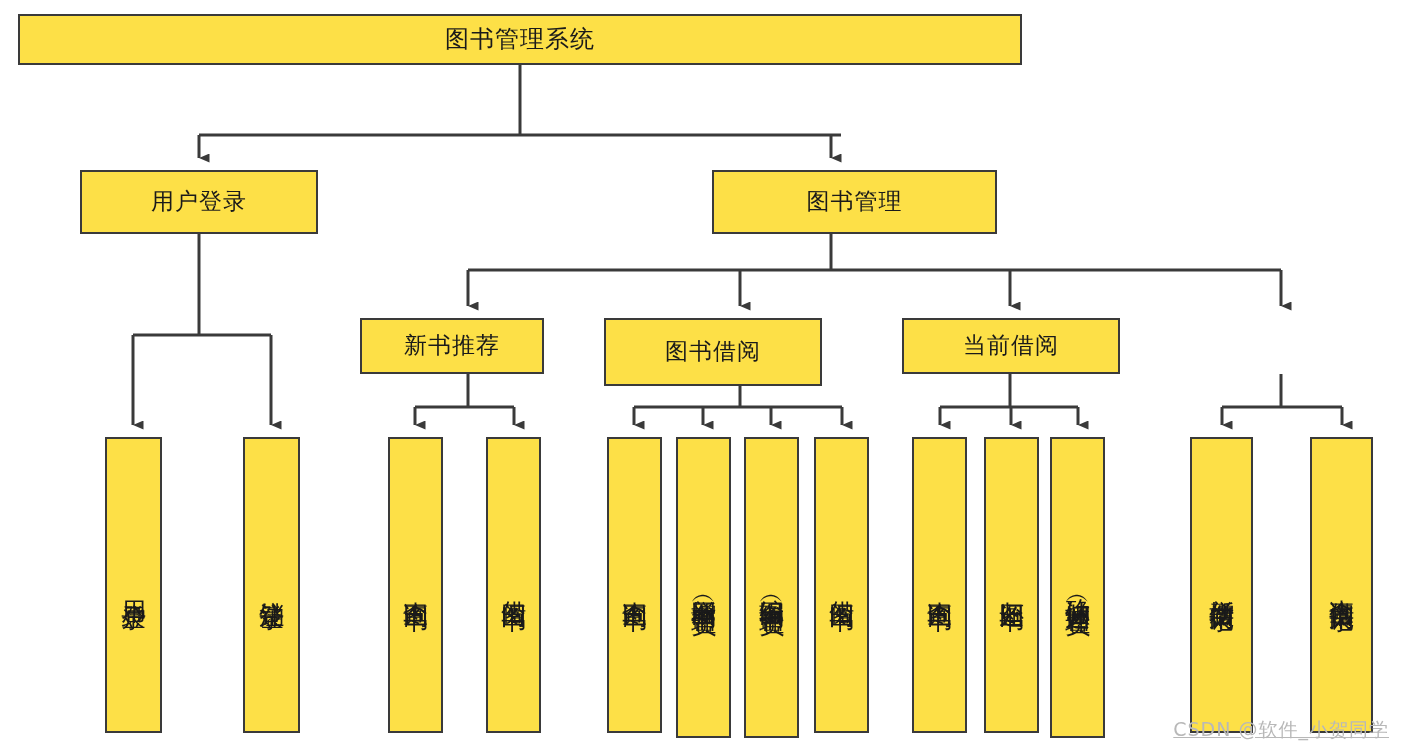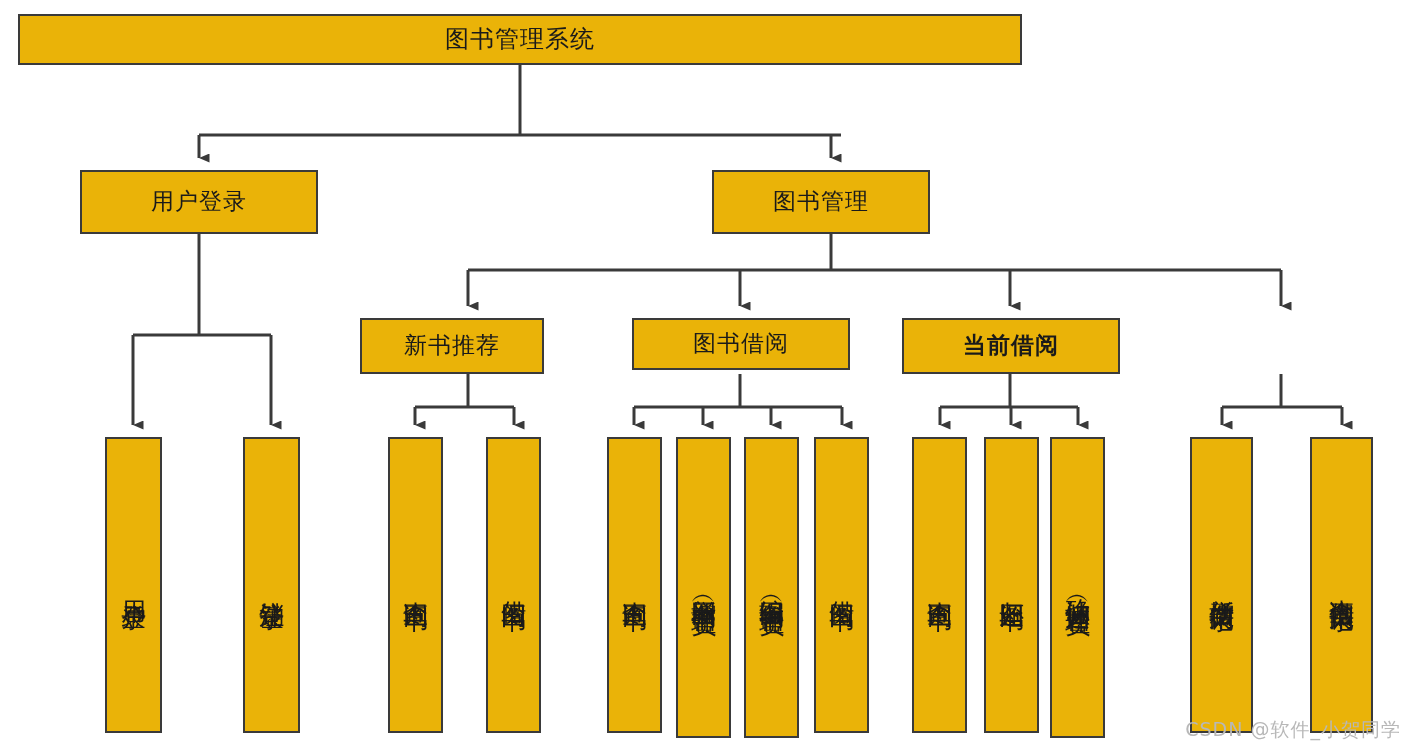--- a/index.html
+++ b/index.html
@@ -20,21 +20,21 @@
     left: 0;
     top: 0;
     width: 1405px;
     height: 747px;
     pointer-events: none;
   }
   .node {
     position: absolute;
     box-sizing: border-box;
     border: 2.5px solid #3a3a3a;
-    background: #eab308;
+    background: #fde047;
     display: flex;
     align-items: center;
     justify-content: center;
     color: #1a1a1a;
   }
   .node.horiz {
     font-size: 23px;
     letter-spacing: 1px;
     line-height: 1.2;
   }
@@ -45,27 +45,28 @@
     writing-mode: vertical-rl;
     text-orientation: upright;
     font-size: 25px;
     line-height: 1.18;
     letter-spacing: 2px;
     padding: 4px 0;
     text-align: center;
   }
   #watermark {
     position: absolute;
-    right: 4px;
+    right: 16px;
     bottom: 4px;
     font-size: 19px;
     color: #b8b8b8;
     letter-spacing: 1px;
     white-space: nowrap;
     font-family: "DejaVu Sans", "Liberation Sans", sans-serif;
+    text-decoration: underline;
   }
 </style>
 </head>
 <body>
 
 <div id="canvas">
 
   <svg id="edges" viewBox="0 0 1405 747" xmlns="http://www.w3.org/2000/svg">
     <defs>
       <marker id="arw" markerWidth="9" markerHeight="11" refX="4.5" refY="10.5" orient="auto" markerUnits="userSpaceOnUse">
@@ -112,25 +113,25 @@
       <path d="M1281,374 L1281,407"></path>
       <path d="M1222,407 L1342,407"></path>
       <path d="M1222,407 L1222,425" marker-end="url(#arw)"></path>
       <path d="M1342,407 L1342,425" marker-end="url(#arw)"></path>
     </g>
   </svg>
 
   <div class="node horiz root" style="left:18px;top:14px;width:1004px;height:51px;">图书管理系统</div>
 
   <div class="node horiz" style="left:80px;top:170px;width:238px;height:64px;">用户登录</div>
-  <div class="node horiz" style="left:712px;top:170px;width:218px;height:64px;">图书管理</div>
+  <div class="node horiz" style="left:712px;top:170px;width:285px;height:64px;">图书管理</div>
 
   <div class="node horiz" style="left:360px;top:318px;width:184px;height:56px;">新书推荐</div>
-  <div class="node horiz" style="left:632px;top:318px;width:218px;height:52px;">图书借阅</div>
-  <div class="node horiz" style="left:902px;top:318px;width:218px;height:56px;font-weight:bold;">当前借阅</div>
+  <div class="node horiz" style="left:604px;top:318px;width:218px;height:68px;">图书借阅</div>
+  <div class="node horiz" style="left:902px;top:318px;width:218px;height:56px;">当前借阅</div>
 
   <div class="node vert" style="left:105px;top:437px;width:57px;height:296px;">用户登录</div>
   <div class="node vert" style="left:243px;top:437px;width:57px;height:296px;">注销登录</div>
   <div class="node vert" style="left:388px;top:437px;width:55px;height:296px;">查询图书</div>
   <div class="node vert" style="left:486px;top:437px;width:55px;height:296px;">借阅图书</div>
   <div class="node vert" style="left:607px;top:437px;width:55px;height:296px;">查询图书</div>
   <div class="node vert" style="left:676px;top:437px;width:55px;height:301px;">新增图书（管理员）</div>
   <div class="node vert" style="left:744px;top:437px;width:55px;height:301px;">编辑图书（管理员）</div>
   <div class="node vert" style="left:814px;top:437px;width:55px;height:296px;">借阅图书</div>
   <div class="node vert" style="left:912px;top:437px;width:55px;height:296px;">查询图书</div>

